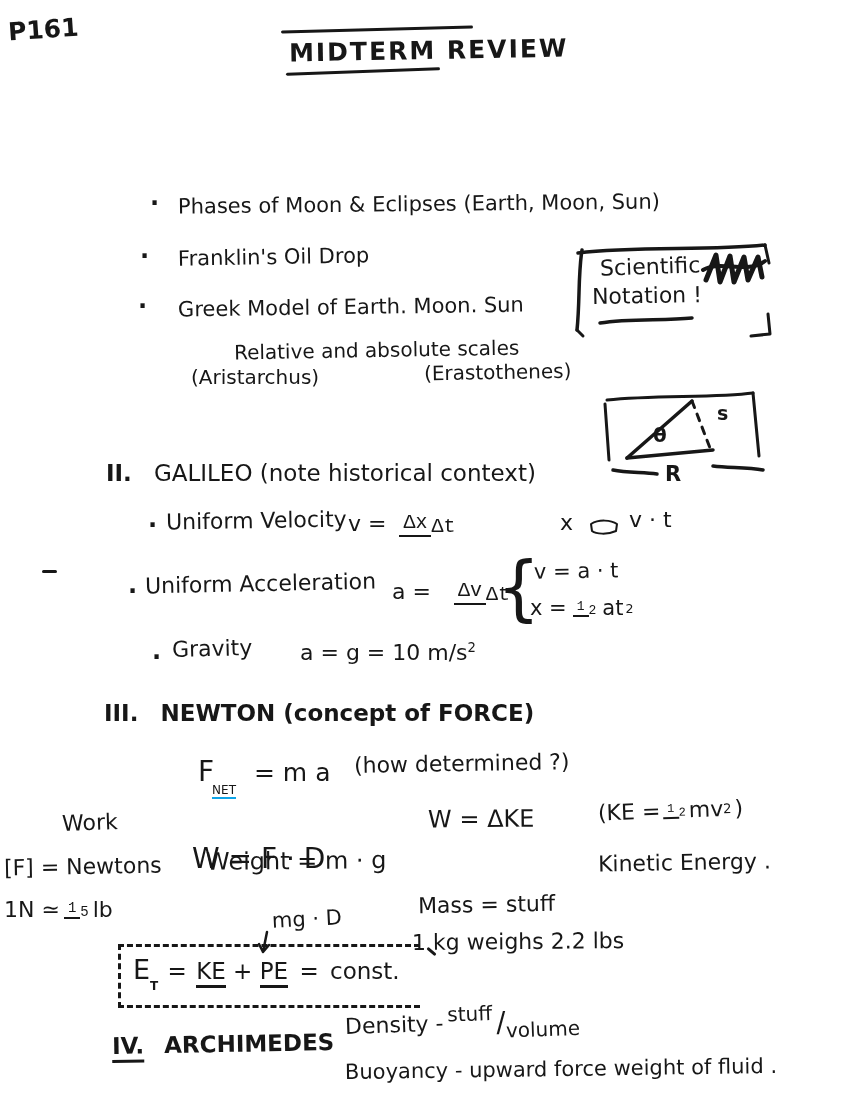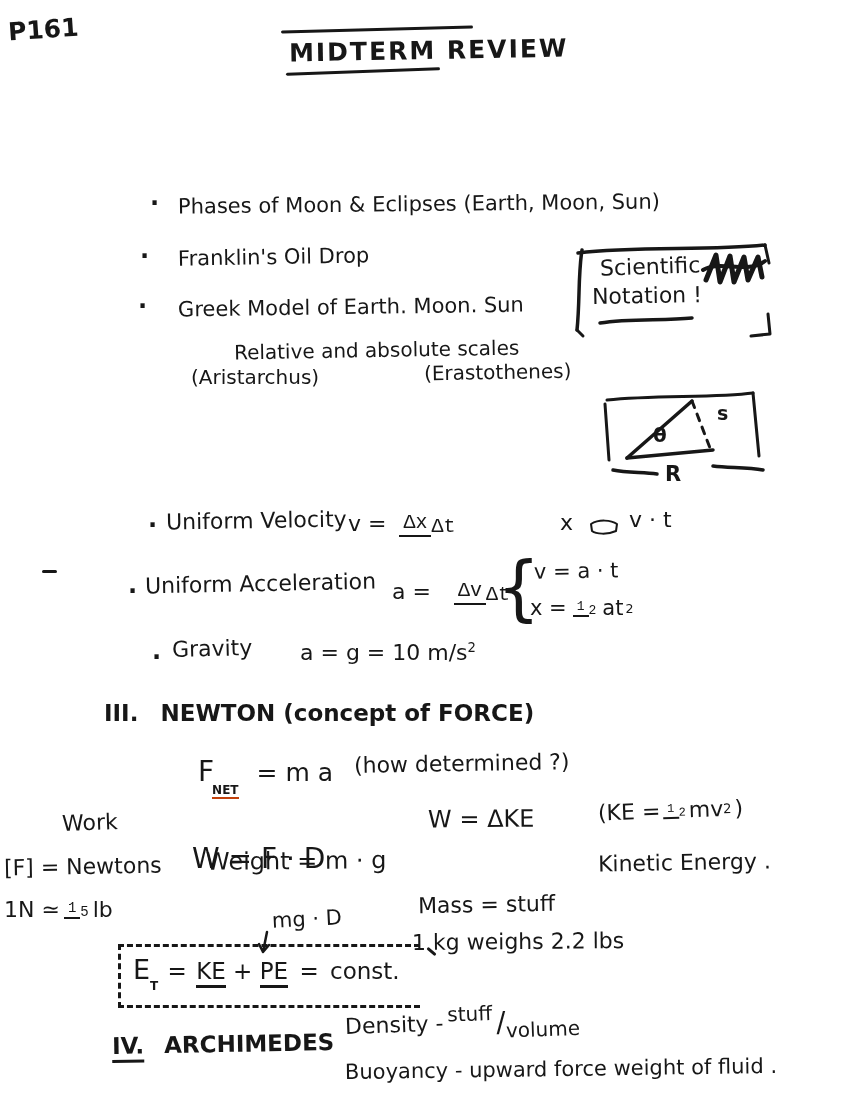--- a/index.html
+++ b/index.html
@@ -70,20 +70,24 @@
     <path d="M18 84 C 32 87, 48 86, 62 88" stroke-width="3.5"></path>
     <path d="M118 80 C 134 82, 152 81, 168 84" stroke-width="3.5"></path>
     <path d="M32 72 L118 64" stroke-width="3.5"></path>
     <path d="M32 72 L97 15" stroke-width="3.5"></path>
     <path d="M97 15 L115 62" stroke-width="3" stroke-dasharray="7 7"></path>
     <text x="58" y="56" font-size="20" fill="#171717" stroke="none" font-weight="bold">θ</text>
     <text x="122" y="34" font-size="19" fill="#171717" stroke="none" font-weight="bold">s</text>
     <text x="70" y="95" font-size="21" fill="#171717" stroke="none" font-weight="bold">R</text>
   </svg>
 
+  <div class="hw b" style="left:106px; top:461px; font-size:23px;">
+    <span>II.</span>
+    <span style="margin-left:14px; font-weight:normal;">GALILEO  (note historical context)</span>
+  </div>
 
   <div class="hw b" style="left:148px; top:512px; font-size:24px;">·</div>
   <div class="hw" style="left:166px; top:509px; font-size:22px; transform:rotate(-1deg);">Uniform Velocity</div>
   <div class="hw" style="left:348px; top:512px; font-size:22px;">
     <span>v =</span>
     <span class="frac" style="font-size:20px; margin-left:6px;">
       <span class="fn">Δx</span>
       <span class="fd">Δt</span>
     </span>
   </div>
@@ -119,21 +123,21 @@
   <div class="hw" style="left:300px; top:641px; font-size:22px;">
     <span>a = g = 10 m/s</span><span class="sup">2</span>
   </div>
 
   <div class="hw b" style="left:104px; top:701px; font-size:23px;">
     <span>III.</span>
     <span style="margin-left:14px;">NEWTON  (concept of FORCE)</span>
   </div>
 
   <div class="hw" style="left:198px; top:756px; font-size:25px;">
-    <span style="font-size:28px;">F</span><span style="font-size:12px; font-weight:bold; position:relative; top:13px; left:-2px; border-bottom:2px solid #c2410c;">NET</span>
+    <span style="font-size:28px;">F</span><span style="font-size:12px; font-weight:normal; position:relative; top:13px; left:-2px; border-bottom:2px solid #0ea5e9;">NET</span>
     <span style="margin-left:8px;">= m a</span>
   </div>
   <div class="hw" style="left:354px; top:752px; font-size:22px; transform:rotate(-1deg);">(how determined ?)</div>
 
   <div class="hw" style="left:62px; top:811px; font-size:22px; transform:rotate(-2deg);">Work</div>
   <div class="hw" style="left:192px; top:806px; font-size:28px;margin-top:37px;">W = F · D</div>
   <div class="hw" style="left:428px; top:806px; font-size:24px; transform:rotate(-0.5deg);">W = ΔKE</div>
   <div class="hw row" style="left:598px; top:799px; font-size:22px; gap:3px; transform:rotate(-2deg);">
     <span>(KE =</span>
     <span class="frac" style="font-size:12px;">

